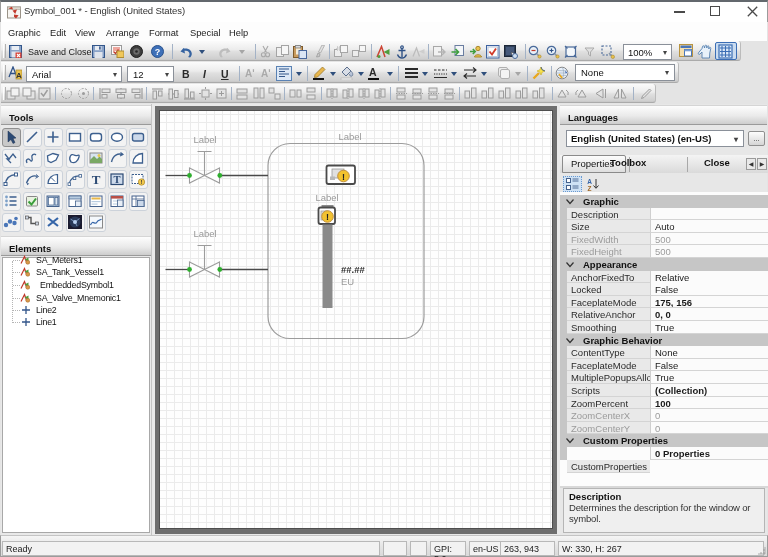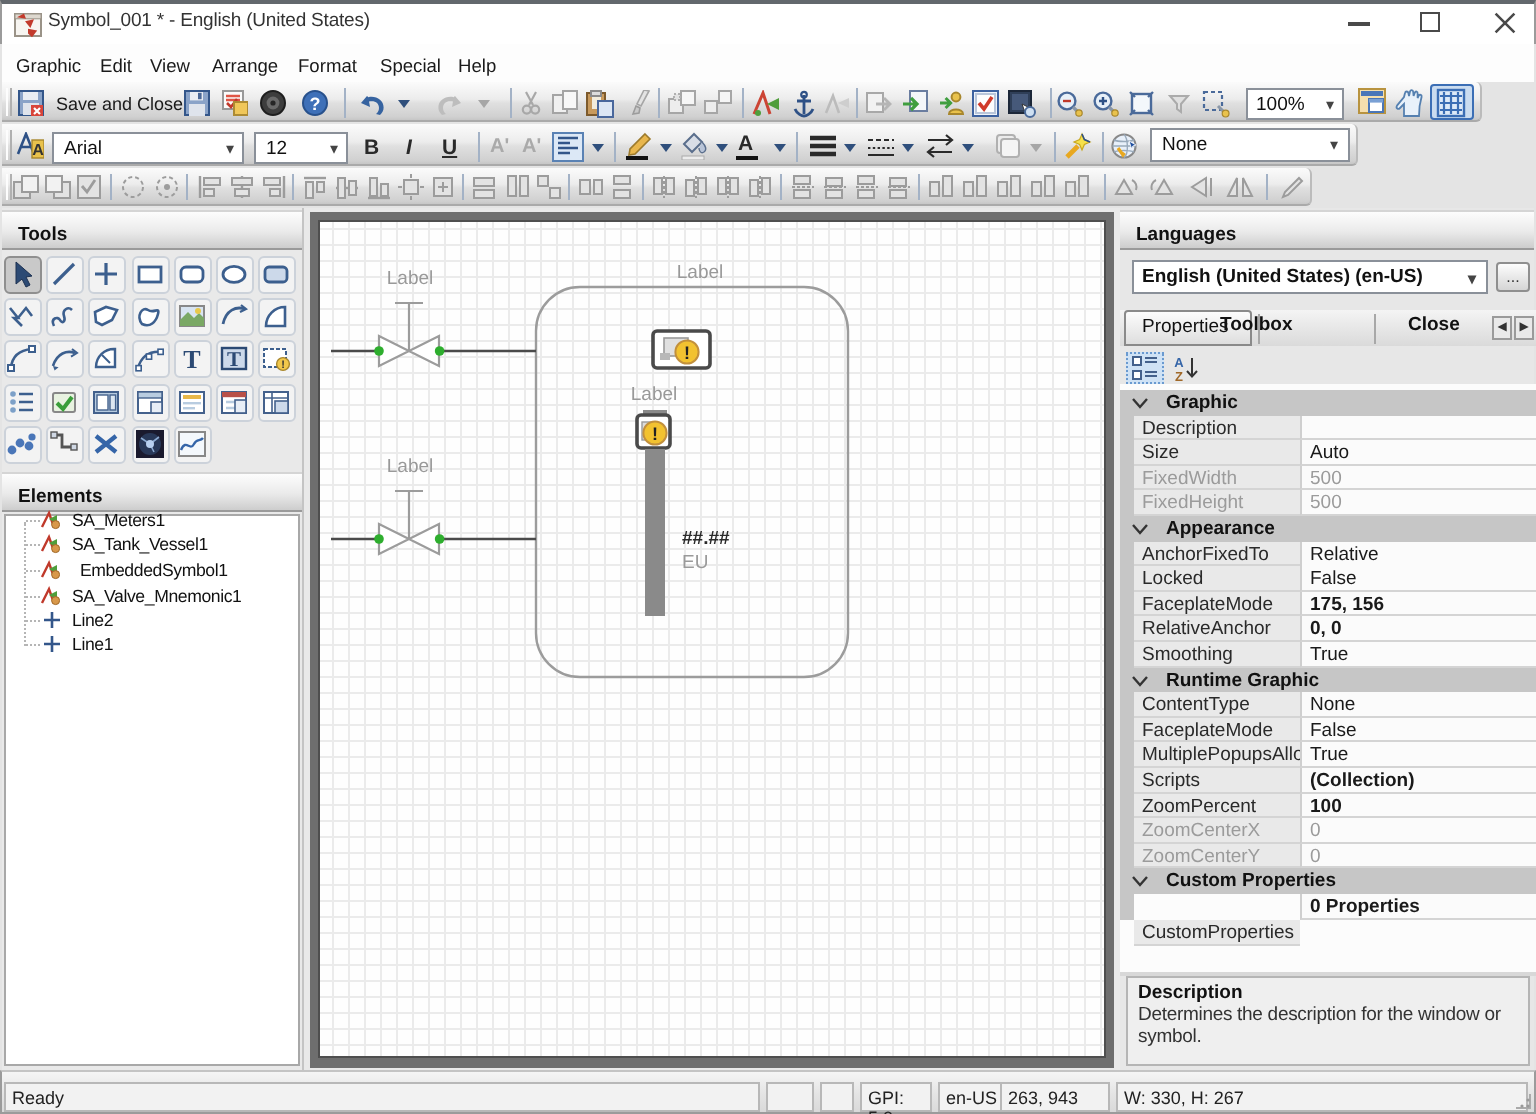--- a/index.html
+++ b/index.html
@@ -746,21 +746,21 @@
 <div class="plbl" style="top:271px;height:12px">AnchorFixedTo</div>
 <div class="pval" style="top:271px;height:28px">Relative</div>
 <div class="plbl" style="top:283px;height:13px">Locked</div>
 <div class="pval" style="top:283px;height:13px">False</div>
 <div class="plbl" style="top:296px;height:12px">FaceplateMode</div>
 <div class="pval tb" style="top:296px;height:12px">175, 156</div>
 <div class="plbl" style="top:308px;height:13px">RelativeAnchor</div>
 <div class="pval tb" style="top:308px;height:13px">0, 0</div>
 <div class="plbl" style="top:321px;height:13px">Smoothing</div>
 <div class="pval" style="top:321px;height:13px">True</div>
-<div class="pcat" style="top:334px;height:12px">Runtime Graphic</div>
+<div class="pcat" style="top:334px;height:12px">Graphic Behavior</div>
 <svg class="abs" style="left:566px;top:337px" width="8" height="7" viewBox="0 0 8 7">
     <path d="M0.5 1.5 L4 5.5 L7.5 1.5" fill="none" stroke="#333" stroke-width="1.2"></path>
   </svg>
 <div class="plbl" style="top:346px;height:13px">ContentType</div>
 <div class="pval" style="top:346px;height:13px">None</div>
 <div class="plbl" style="top:359px;height:12px">FaceplateMode</div>
 <div class="pval" style="top:359px;height:12px">False</div>
 <div class="plbl" style="top:371px;height:13px">MultiplePopupsAllowed</div>
 <div class="pval" style="top:371px;height:13px">True</div>
 <div class="plbl" style="top:384px;height:13px">Scripts</div>

